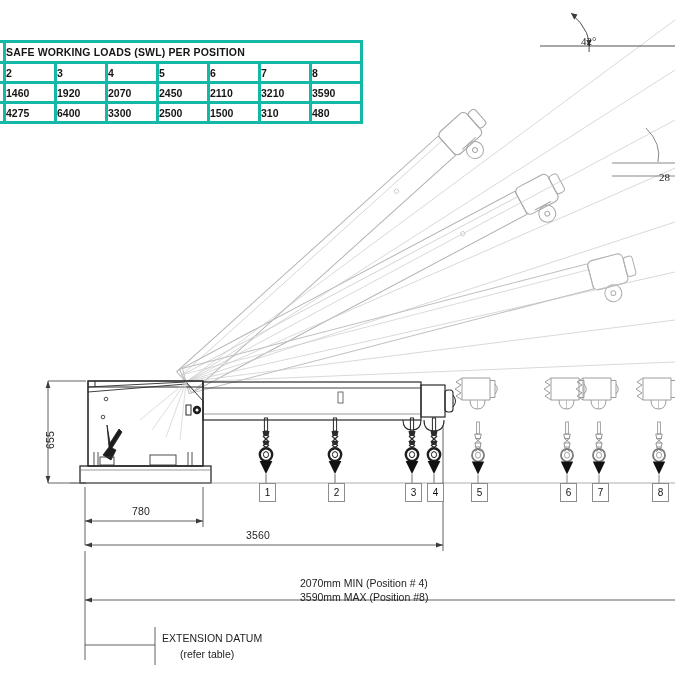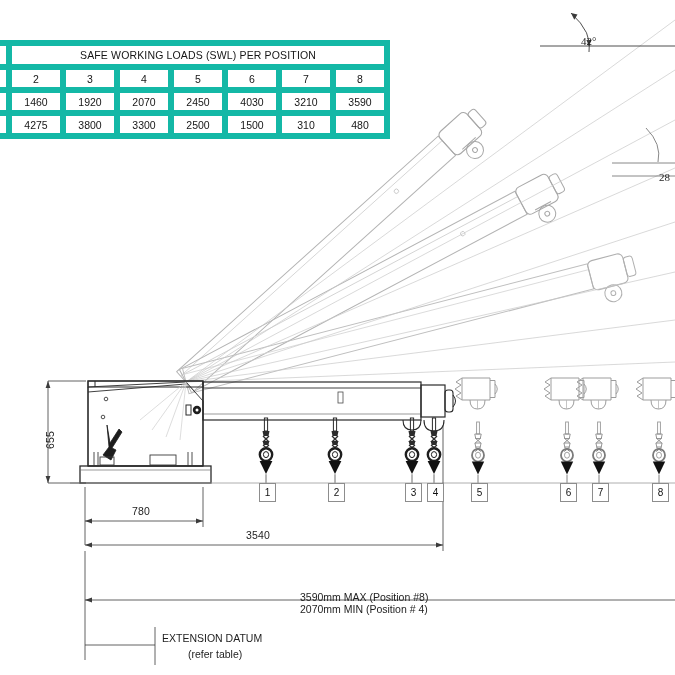--- a/index.html
+++ b/index.html
@@ -4,23 +4,23 @@
 <style>
   html,body{margin:0;padding:0;background:#ffffff;}
   body{width:675px;height:675px;overflow:hidden;
        font-family:"Liberation Sans","DejaVu Sans",sans-serif;color:#1a1a1a;}
   #stage{position:relative;width:675px;height:675px;background:#fff;}
   #stage svg{position:absolute;left:0;top:0;}
 
   
   .swl-table{position:absolute;left:-38px;top:40px;border-collapse:collapse;
              background:#fff;}
-  .swl-table td{border:6px solid #14b8a6;font-size:10.5px;text-align:center;
+  .swl-table td{border:3px solid #14b8a6;font-size:10.5px;
                 padding:0;height:17px;color:#151515;
-                font-family:"Liberation Sans",sans-serif;}
+                font-family:"Liberation Sans",sans-serif;font-weight:bold;}
   .swl-table td.title{font-size:10.5px;letter-spacing:.15px;height:18px;}
   .swl-table td.narrow{width:48px;}
   .swl-table td.lead{width:38px;}
 
   
   .dimtxt{position:absolute;font-size:10.5px;color:#1d1d1d;white-space:nowrap;
           font-family:"Liberation Sans",sans-serif;letter-spacing:.2px;}
   .dimtxt.vert{transform:rotate(-90deg);transform-origin:left top;}
   .posbox{position:absolute;width:15px;height:17px;border:1px solid #8d8d8d;
           background:#fff;font-size:10px;line-height:17px;text-align:center;
@@ -271,48 +271,48 @@
       <td class="narrow">6</td>
       <td class="narrow">7</td>
       <td class="narrow">8</td>
     </tr>
     <tr>
       <td class="lead">0</td>
       <td>1460</td>
       <td>1920</td>
       <td>2070</td>
       <td>2450</td>
-      <td>4030</td>
+      <td>2110</td>
       <td>3210</td>
       <td>3590</td>
     </tr>
     <tr>
       <td class="lead">0</td>
       <td>4275</td>
-      <td>3800</td>
+      <td>6400</td>
       <td>3300</td>
       <td>2500</td>
       <td>1500</td>
       <td>310</td>
       <td>480</td>
     </tr>
   </tbody>
     </table>
 
   <div class="dimtxt vert" style="left:44px;top:449px;">655</div>
 
   <div class="dimtxt" style="left:132px;top:505px;">780</div>
 
-  <div class="dimtxt" style="left:246px;top:529px;">3540</div>
-
-  <div class="note" style="left:300px;top:603px;">2070mm MIN (Position # 4)</div>
+  <div class="dimtxt" style="left:246px;top:529px;">3560</div>
+
+  <div class="note" style="left:300px;top:577px;">2070mm MIN (Position # 4)</div>
   <div class="note" style="left:300px;top:591px;">3590mm MAX (Position #8)</div>
 
   <div class="note" style="left:162px;top:632px;">EXTENSION DATUM</div>
-  <div class="note" style="left:188px;top:648px;">(refer table)</div>
+  <div class="note" style="left:180px;top:648px;">(refer table)</div>
 
   <div class="ang" style="left:581px;top:35px;">42°</div>
   <div class="ang" style="left:659px;top:171px;">28</div>
 
   <div class="posbox" style="left:259px;top:483px;">1</div>
   <div class="posbox" style="left:328px;top:483px;">2</div>
   <div class="posbox" style="left:405px;top:483px;">3</div>
   <div class="posbox" style="left:427px;top:483px;">4</div>
   <div class="posbox" style="left:471px;top:483px;">5</div>
   <div class="posbox" style="left:560px;top:483px;">6</div>

